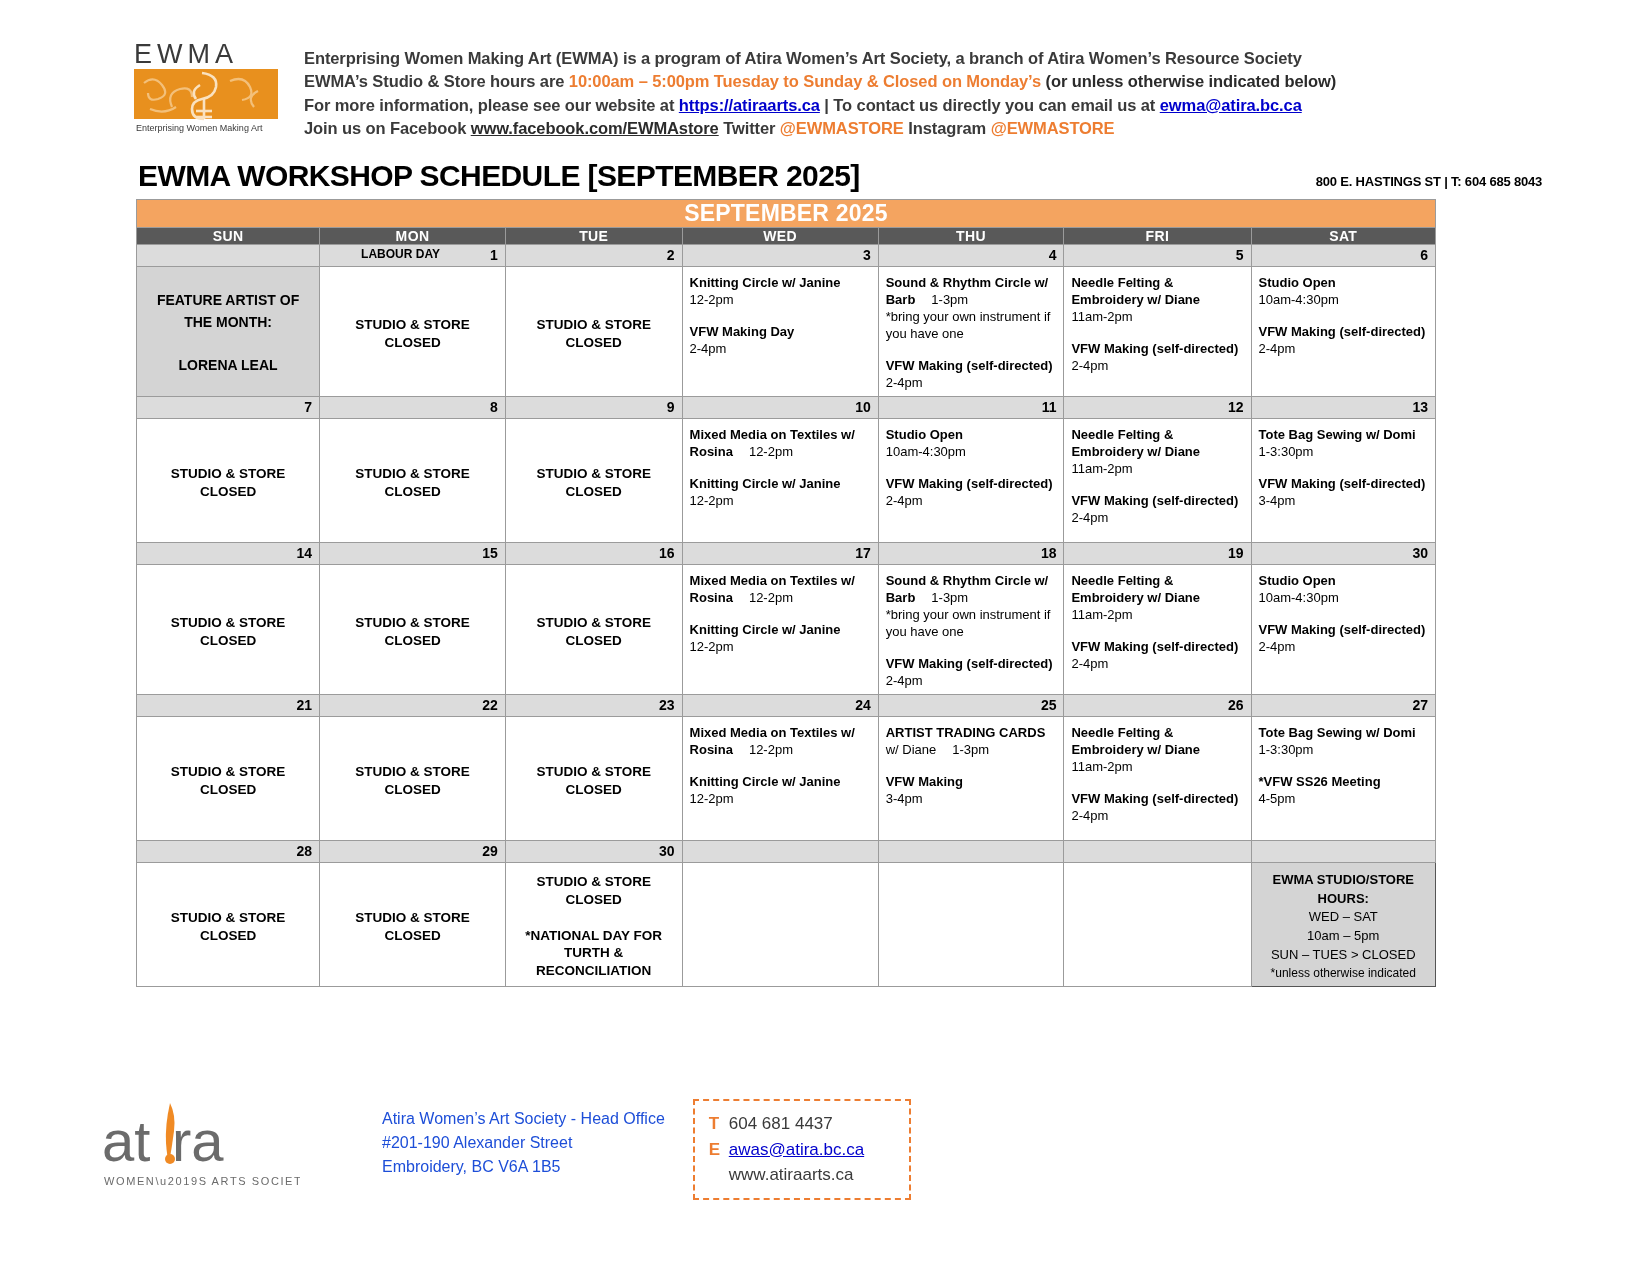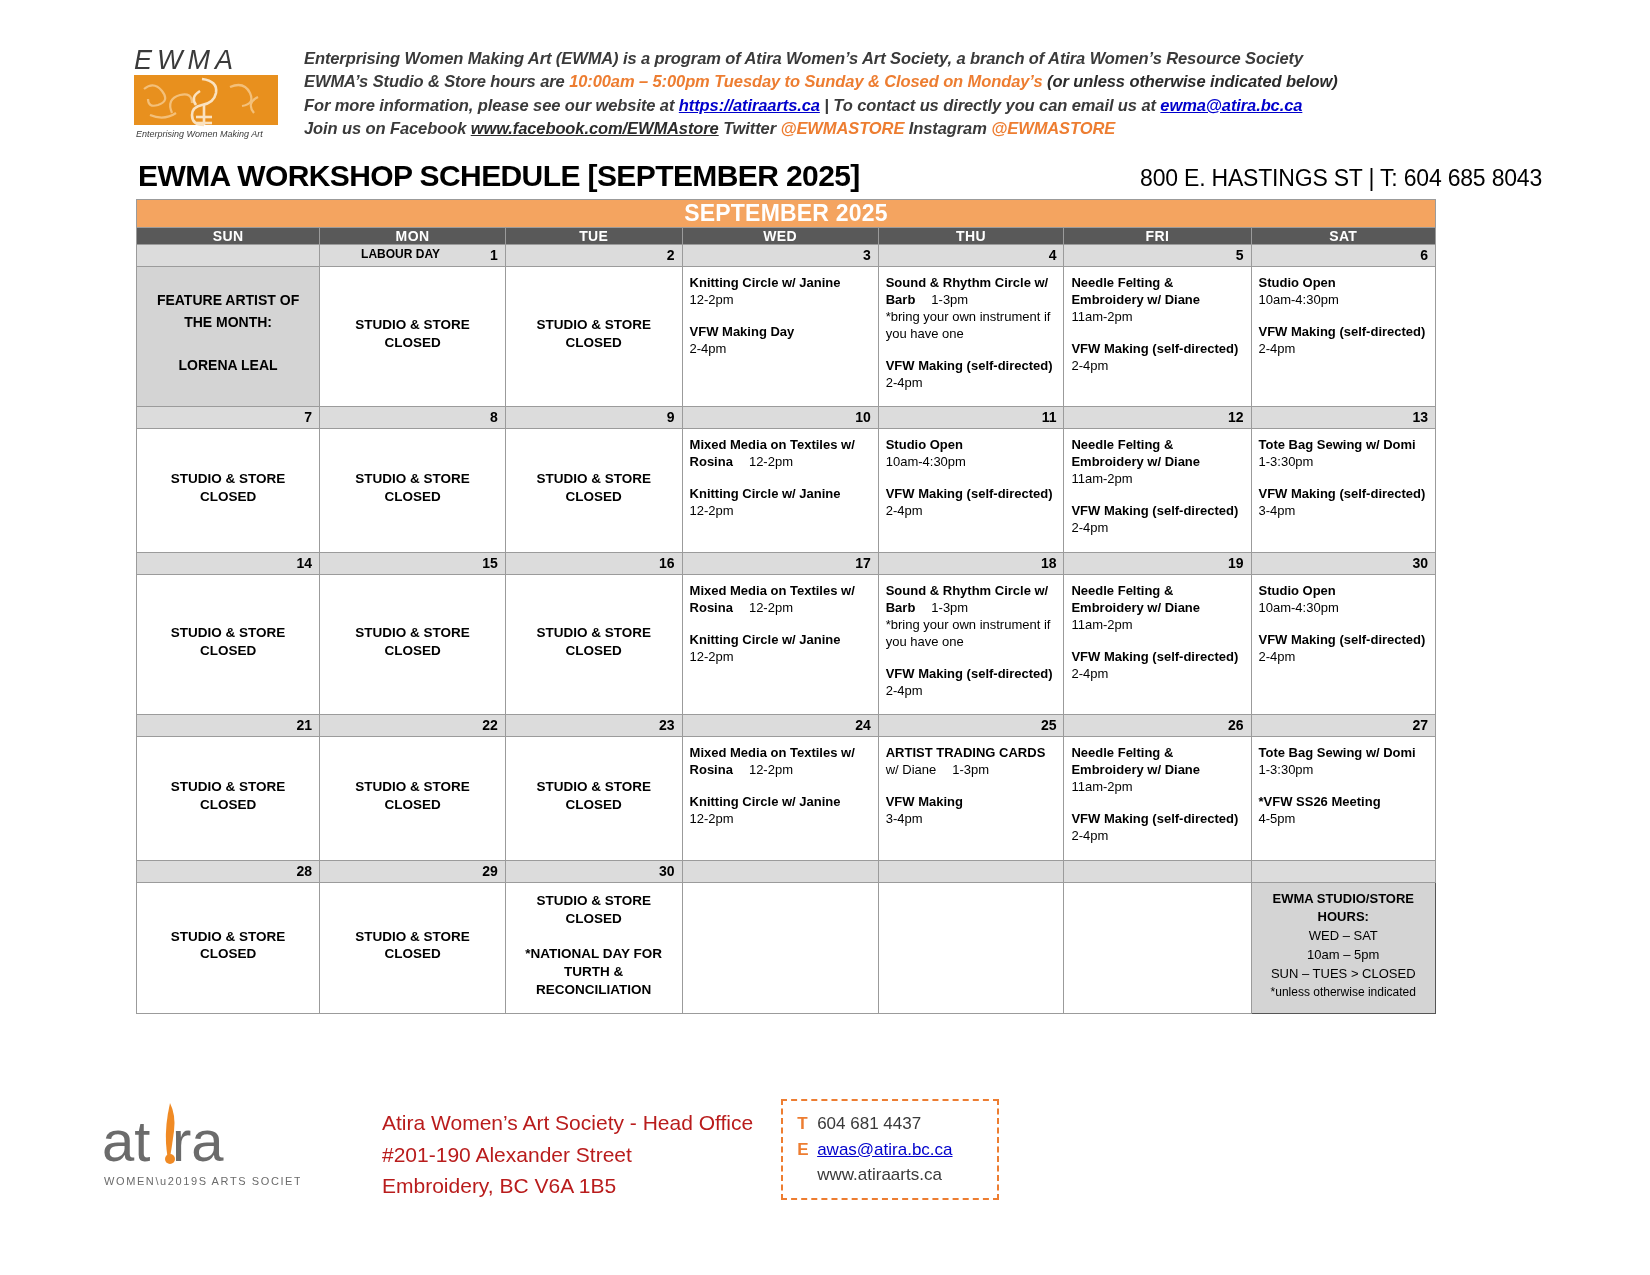--- a/index.html
+++ b/index.html
@@ -11,24 +11,23 @@
     width: 1650px; height: 1275px;
     font-family: "Liberation Sans", sans-serif;
     color: #000;
     position: relative;
     overflow: hidden;
   }
 
   
   .top-header {
     display: flex;
-    align-items: flex-end;
+    align-items: center;
     padding: 28px 0 0 130px;
     gap: 22px;
-    font-style: italic;
   }
   .ewma-logo {
     width: 152px;
     flex: 0 0 152px;
     padding-top: 4px;
   }
   .ewma-logo svg { display: block; }
 
   .header-text {
     font-size: 16.5px;
@@ -57,22 +56,22 @@
     align-items: baseline;
     justify-content: space-between;
     padding: 18px 108px 6px 138px;
   }
   .schedule-title {
     font-size: 30px;
     font-weight: bold;
     letter-spacing: -0.6px;
   }
   .address-line {
-    font-size: 23px;
-    font-weight: normal;
+    font-size: 13px;
+    font-weight: bold;
     letter-spacing: -0.2px;
   }
 
   
   .calendar {
     margin: 0 0 0 136px;
     width: 1300px;
     border-collapse: collapse;
     table-layout: fixed;
     border: 1px solid #808080;
@@ -116,21 +115,21 @@
     top: 2px;
     padding-right: 24px;
     font-size: 12px;
     font-weight: bold;
   }
   .daynum-row td.blank { background: #DCDCDC; }
 
   .week-row td {
     height: 124px;
     vertical-align: top;
-    padding: 7px 7px 12px 7px;
+    padding: 7px 7px 2px 7px;
     font-size: 13px;
     line-height: 1.32;
     background: #ffffff;
   }
   .week-row td.closed-cell {
     text-align: center;
     font-weight: bold;
     vertical-align: middle;
     font-size: 13.5px;
   }
@@ -168,23 +167,23 @@
     left: 0; right: 4px;
     top: 1085px;
     display: flex;
     align-items: flex-start;
     padding-left: 100px;
     gap: 0;
   }
   .atira-logo { width: 200px; flex: 0 0 200px; padding-top: 14px; }
   .atira-logo svg { display: block; }
   .footer-address {
-    font-size: 21px;
+    font-size: 16px;
     line-height: 1.5;
-    color: #b91c1c;
+    color: #1d4ed8;
     padding-top: 22px;
     padding-left: 82px;
     white-space: nowrap;
   }
   .footer-contact {
     margin-left: 28px;
     margin-top: 14px;
     border: 2px dashed #ED7D31;
     padding: 10px 16px 10px 14px;
     font-size: 17px;

